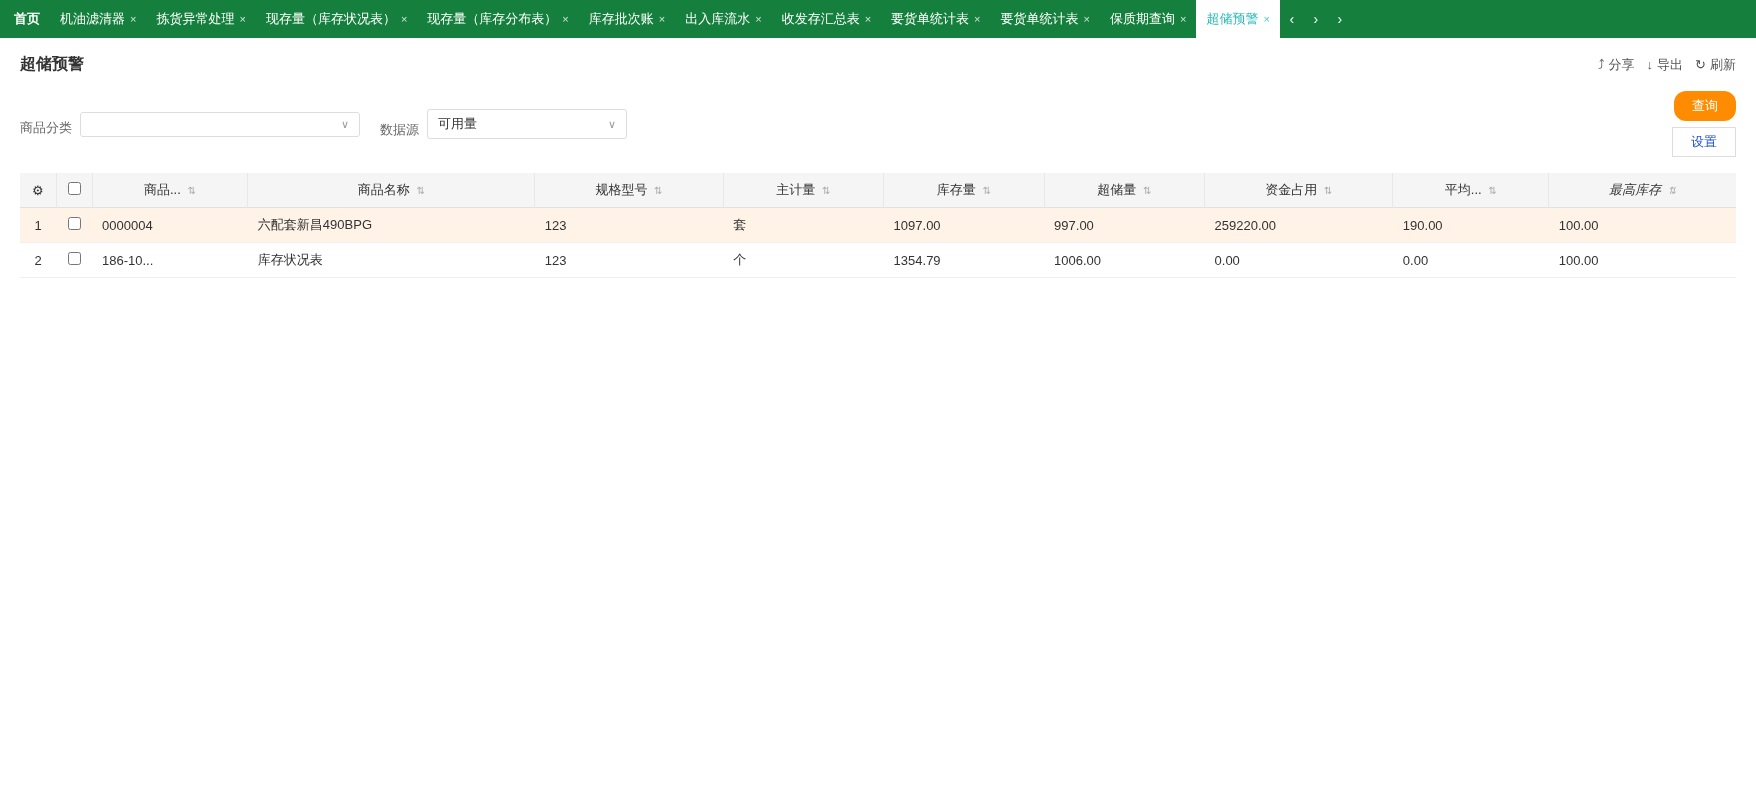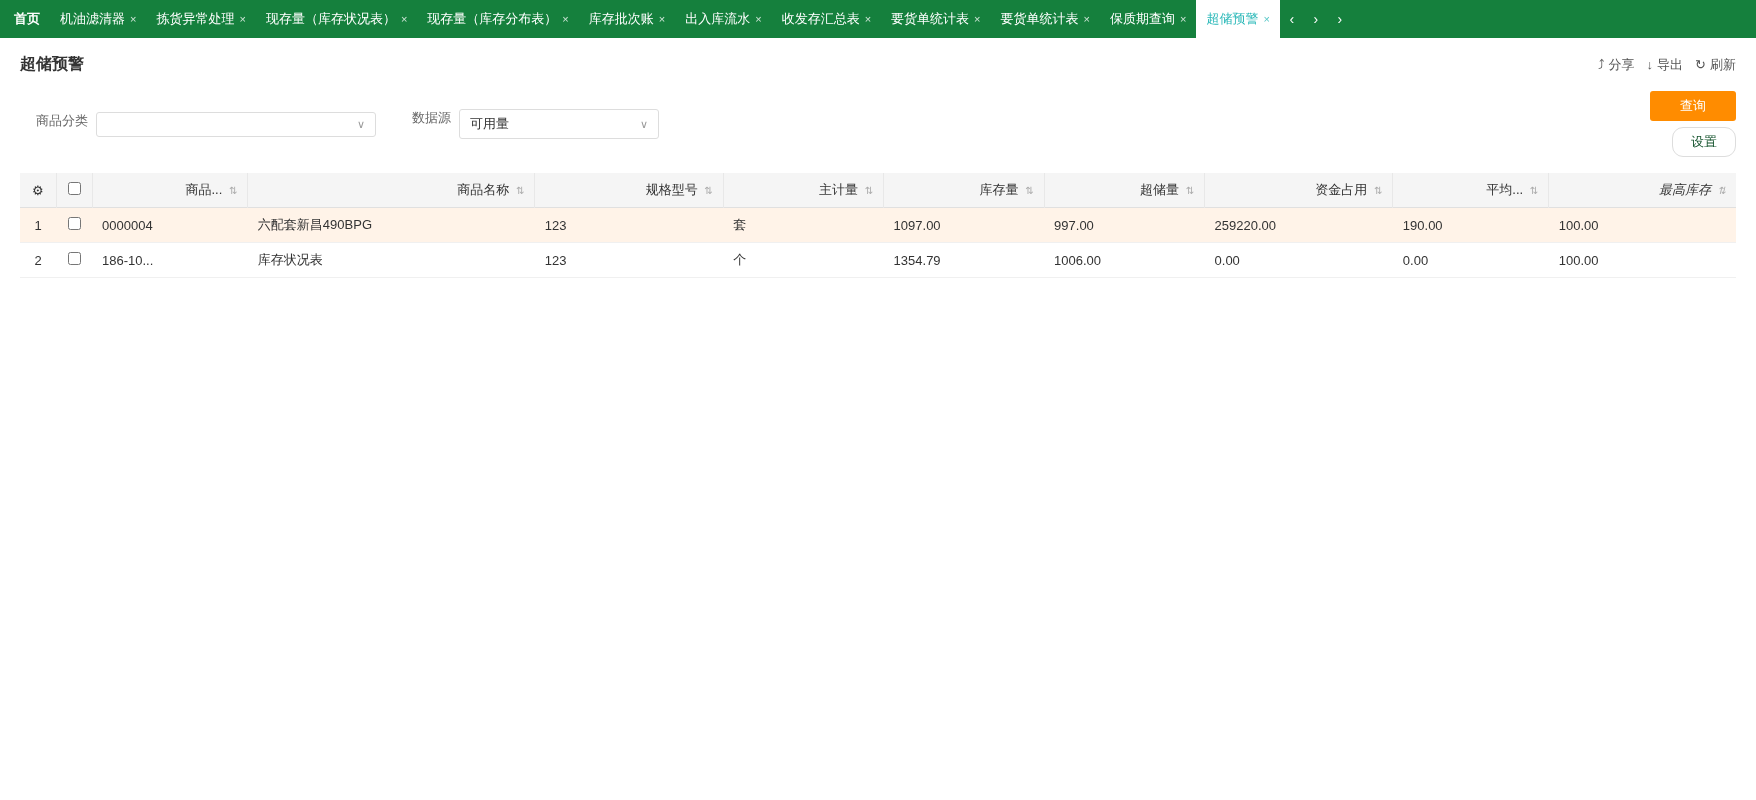--- a/index.html
+++ b/index.html
@@ -79,23 +79,22 @@
 
     
     .filter-bar {
       display: flex;
       align-items: center;
       gap: 20px;
       margin-bottom: 16px;
     }
     .filter-item {
       display: flex;
-      align-items: flex-start;
+      align-items: flex-end;
       gap: 8px;
-      margin-left: 16px;
     }
     .filter-label { color: #666; font-size: 13px; white-space: nowrap; }
     .filter-select {
       display: flex;
       align-items: center;
       justify-content: space-between;
       border: 1px solid #ddd;
       border-radius: 3px;
       padding: 5px 10px;
       min-width: 280px;
@@ -103,48 +102,48 @@
       cursor: pointer;
       font-size: 13px;
       color: #999;
     }
     .filter-select .chevron { color: #999; font-size: 11px; margin-left: 8px; }
 
     .btn-query {
       background: #ff8c00;
       color: #fff;
       border: none;
-      border-radius: 3px;
-      padding: 6px 30px;
+      border-radius: 12px;
+      padding: 6px 18px;
       cursor: pointer;
       font-size: 13px;
     }
     .btn-settings {
       background: #fff;
-      color: #14532d;
+      color: #1d4ed8;
       border: 1px solid #ddd;
-      border-radius: 11px;
+      border-radius: 0;
       padding: 5px 18px;
       cursor: pointer;
       font-size: 13px;
     }
 
     
     .data-table {
       width: 100%;
       border-collapse: collapse;
       font-size: 13px;
     }
     .data-table thead tr {
       background: #f5f5f5;
       border-bottom: 1px solid #e0e0e0;
     }
     .data-table thead th {
       padding: 8px 10px;
-      text-align: right;
+      text-align: center;
       font-weight: normal;
       color: #333;
       white-space: nowrap;
       border-right: 1px solid #e8e8e8;
       user-select: none;
       cursor: pointer;
     }
     .data-table thead th:last-child { border-right: none; font-style: italic; }
     .data-table thead th .sort-icon { color: #aaa; font-size: 10px; margin-left: 3px; }
     .data-table tbody tr { border-bottom: 1px solid #f0f0f0; }

